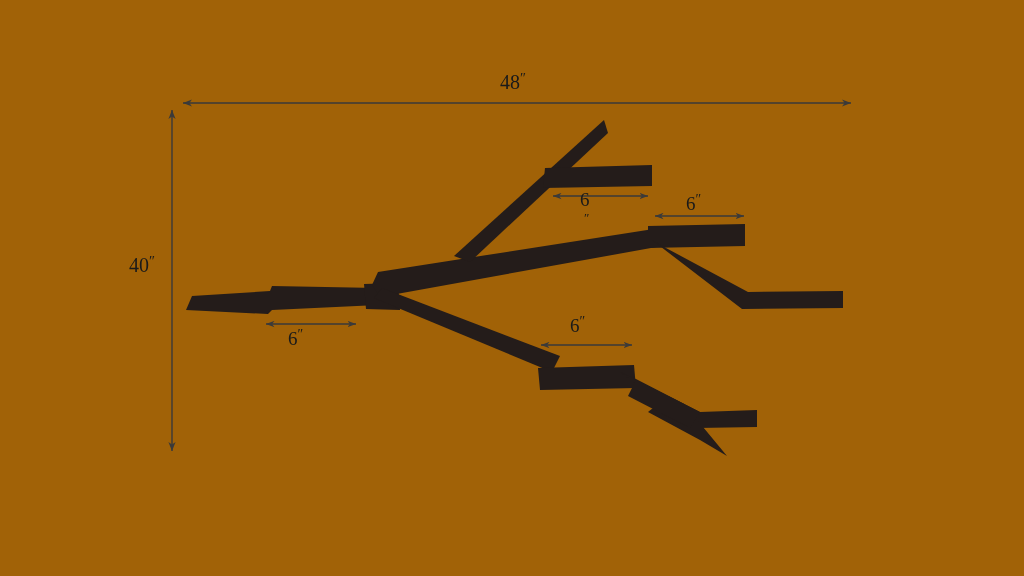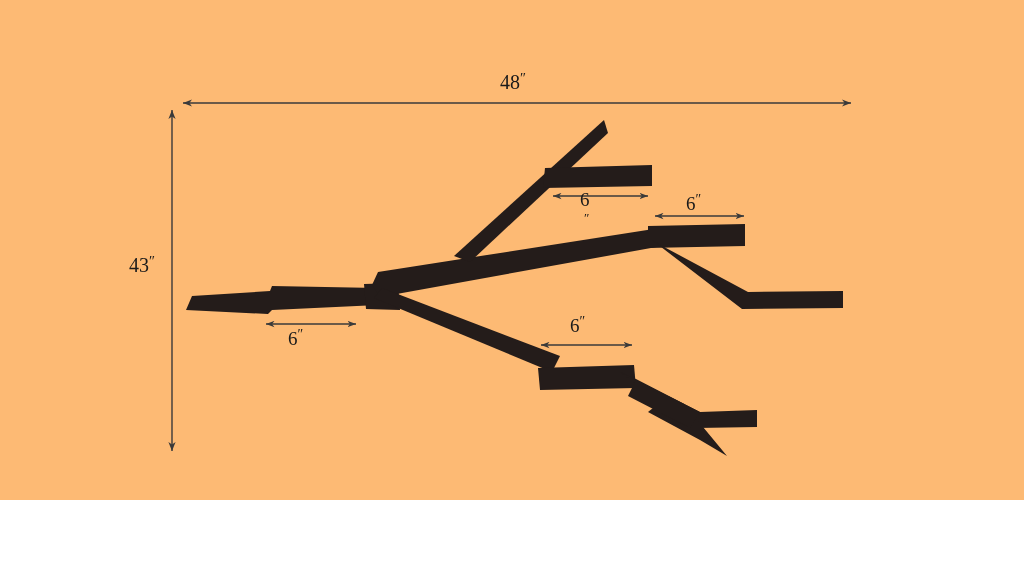--- a/index.html
+++ b/index.html
@@ -10,22 +10,22 @@
   }
   body {
     width: 1024px;
     height: 576px;
     overflow: hidden;
     font-family: "Liberation Serif", serif;
   }
   #diagram-root {
     position: relative;
     width: 1024px;
-    height: 500px;
-    background: #fdba74;
+    height: 576px;
+    background: #a16207;
   }
   #drawing-svg {
     position: absolute;
     left: 0;
     top: 0;
     width: 1024px;
     height: 576px;
     display: block;
   }
   .dim-label {
@@ -143,21 +143,21 @@
       <line x1="541" y1="345" x2="632" y2="345" stroke="#3a3a3a" stroke-width="1.3" marker-start="url(#arrow-start-sm)" marker-end="url(#arrow-end-sm)"></line>
 
     </g>
   </svg>
 
   <div class="dim-label" id="label-width">
     <span>48</span><span class="prime">″</span>
   </div>
 
   <div class="dim-label" id="label-height">
-    <span>43</span><span class="prime">″</span>
+    <span>40</span><span class="prime">″</span>
   </div>
 
   <div class="dim-label" id="label-seg-1">
     <span>6</span><span class="prime">″</span>
   </div>
 
   <div class="dim-label" id="label-seg-2">
     <span>6</span>
   </div>
   <div class="dim-label" id="label-seg-2-prime">

